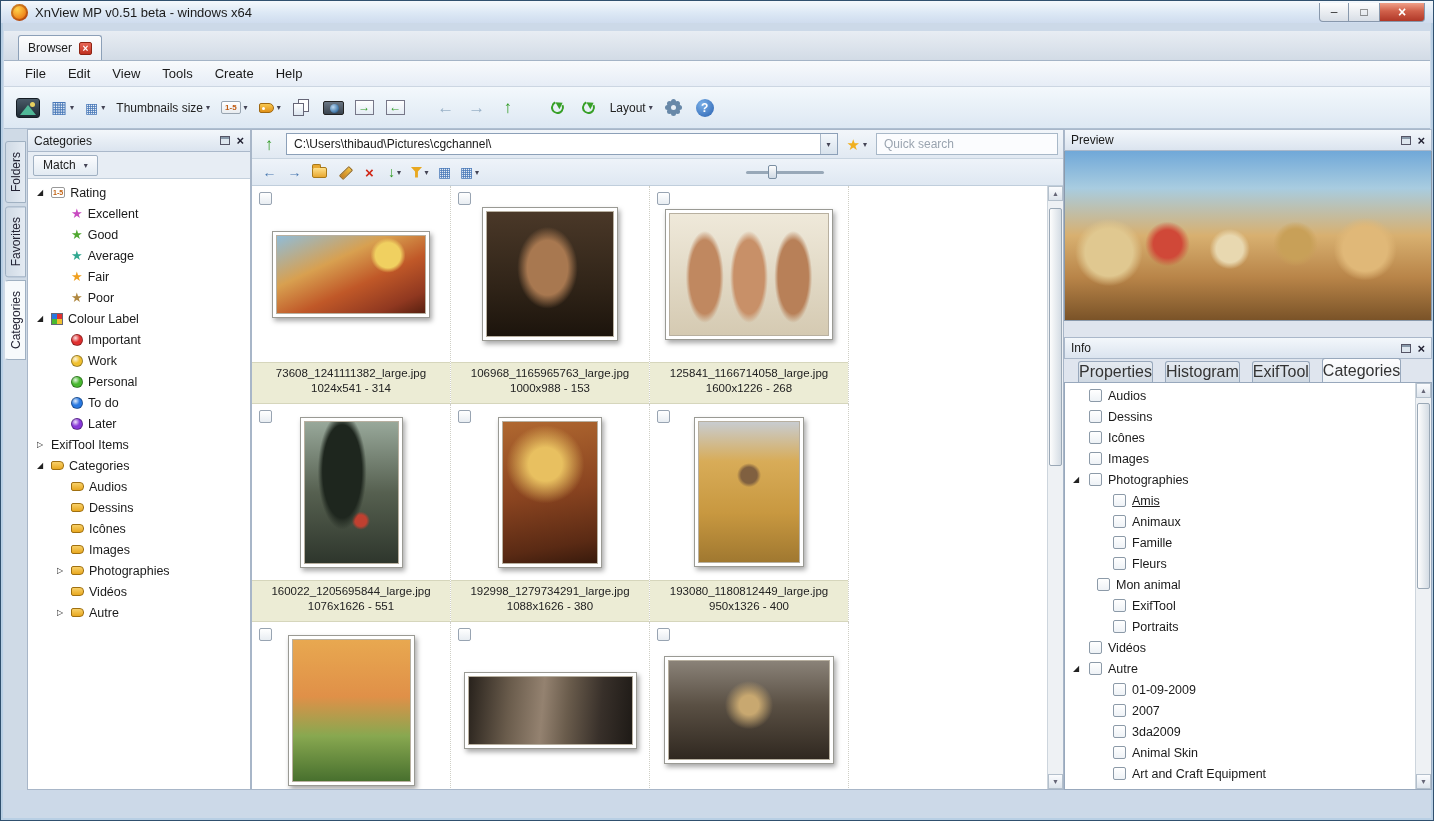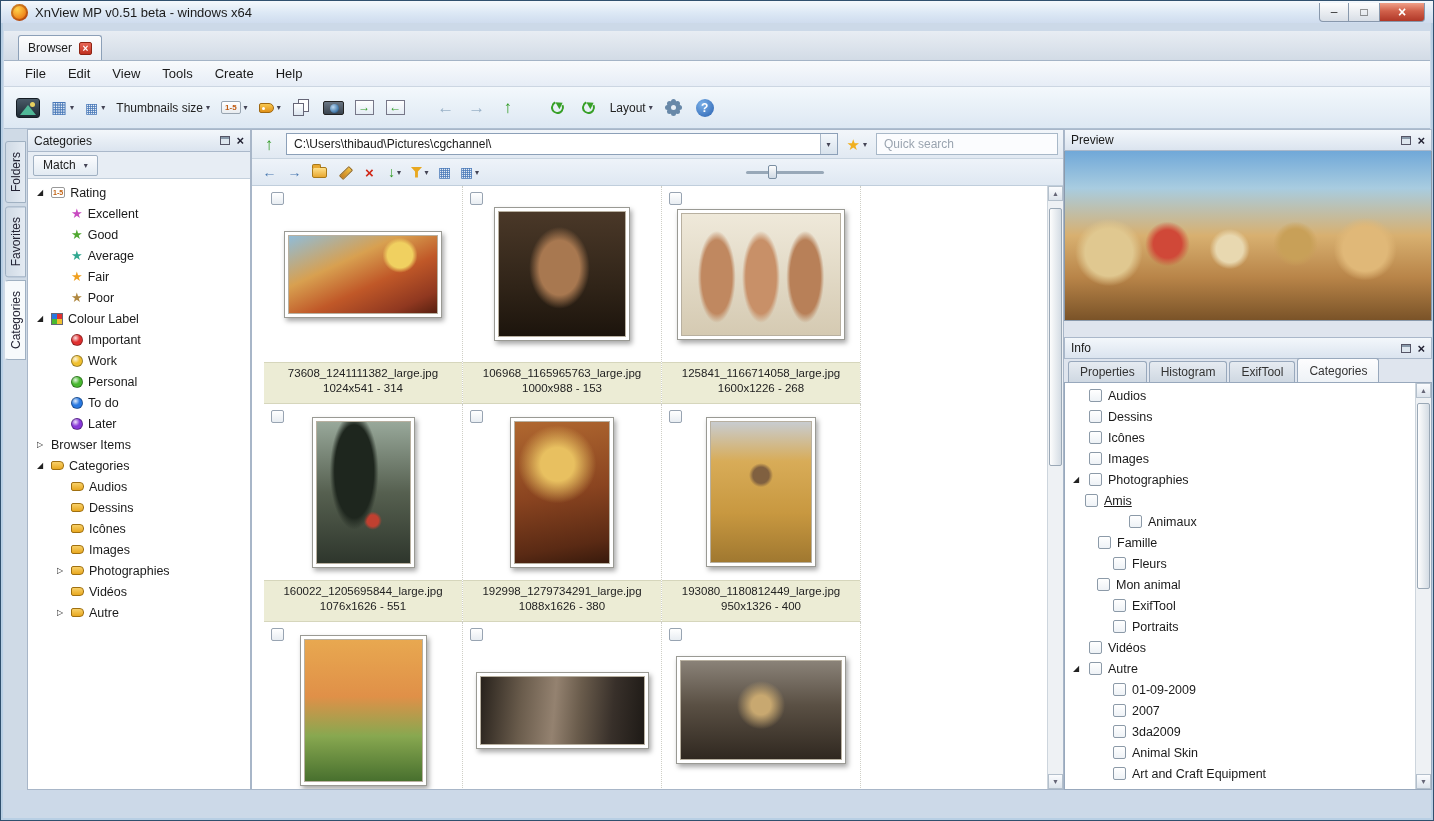--- a/index.html
+++ b/index.html
@@ -149,21 +149,21 @@
   .ic-pencil::before{content:"";position:absolute;left:5px;top:0;width:4px;height:12px;
     background:linear-gradient(#f0c040,#c88020);border:1px solid #906010;transform:rotate(45deg);border-radius:1px;}
   .ic-funnel{width:12px;height:11px;background:#e8a820;
     clip-path:polygon(0 0,100% 0,62% 45%,62% 100%,38% 100%,38% 45%);}
   .slider{position:relative;width:78px;height:16px;margin-left:262px;}
   .slider-track{position:absolute;left:0;right:0;top:7px;height:3px;background:#98a8b8;border-radius:2px;}
   .slider-thumb{position:absolute;left:22px;top:1px;width:9px;height:14px;border:1px solid #7a8ea2;
     border-radius:2px;background:linear-gradient(#fdfdfd,#cfd9e4);}
 
   .grid-area{flex:1;position:relative;overflow:hidden;background:#fff;}
-  .thumb-grid{position:absolute;left:0;top:0;right:16px;bottom:0;display:flex;flex-wrap:wrap;align-content:flex-start;margin-left:12px;}
+  .thumb-grid{position:absolute;left:0;top:0;right:16px;bottom:0;display:flex;flex-wrap:wrap;align-content:flex-start;}
   .thumb-cell{width:199px;height:218px;position:relative;display:flex;flex-direction:column;align-items:center;
     border-right:1px dotted #cfcfc6;}
   .thumb-check{position:absolute;left:7px;top:6px;width:13px;height:13px;border:1px solid #98a4b2;
     border-radius:2px;background:linear-gradient(#ffffff,#e8edf2);}
   .thumb-imgwrap{height:176px;width:100%;display:flex;align-items:center;justify-content:center;}
   .thumb-frame{background:#fff;padding:3px;border:1px solid #9a9a94;box-shadow:2px 3px 5px rgba(0,0,0,.35);}
   .thumb-img{border:1px solid #b8b0a0;}
   .thumb-label{height:42px;width:100%;background:#ececd5;border-top:1px solid #d6d6bc;border-bottom:1px solid #d6d6bc;
     text-align:center;font-size:11.5px;padding-top:4px;color:#222;}
   .thumb-dims{margin-top:3px;}
@@ -178,23 +178,23 @@
   .vscroll .scroll-thumb{top:22px;height:258px;}
 
   
   .right{position:absolute;left:1060px;top:0;bottom:0;width:368px;display:flex;flex-direction:column;
     background:#dfe5ee;}
   .right .panel-header{border:1px solid #aab8ca;}
   .preview-img{height:170px;flex:none;border:1px solid #8a9aac;border-top:none;}
   .right-gap{height:16px;flex:none;}
   .info-tabs{height:24px;flex:none;display:flex;align-items:flex-end;padding-left:4px;background:#dfe5ee;
     border-bottom:1px solid #98a8bc;}
-  .info-tab{height:21px;display:flex;align-items:center;padding:0 11px;margin-right:2px;font-size:12px;
+  .info-tab{height:21px;display:flex;align-items:center;padding:0 0;margin-right:2px;font-size:16px;
     border:1px solid #98a8bc;border-bottom:none;border-radius:3px 3px 0 0;color:#333;
-    background:linear-gradient(#e6ebf1,#cfd8e2);}
+    background:linear-gradient(#e6ebf1,#cfd8e2);margin-left:10px;}
   .info-tab.active{height:24px;background:linear-gradient(#fdfdfe,#eef2f6);}
   .info-tree{flex:1;position:relative;background:#fff;border:1px solid #98a8bc;border-top:none;overflow:hidden;}
   .info-list{position:absolute;left:0;top:2px;right:16px;bottom:0;overflow:hidden;}
   .irow{display:flex;align-items:center;height:21px;gap:6px;}
   .iexp{width:14px;text-align:center;font-size:8px;color:#222;flex:none;}
   .cb{width:13px;height:13px;flex:none;border:1px solid #8c9aa8;border-radius:2px;
     background:linear-gradient(#ffffff,#eef2f6);}
   .ilabel{font-size:12.5px;white-space:nowrap;}
   .iscroll{position:absolute;right:0;top:0;bottom:0;width:16px;background:#eef1f4;border-left:1px solid #cdd5dd;}
   .iscroll .scroll-thumb{top:20px;height:186px;}
@@ -392,21 +392,21 @@
 
   <div class="tree-row" style="padding-left: 26px;">
     <span class="expander"></span>
     <span class="tree-icon ic-dot" style="background: radial-gradient(circle at 35% 30%, rgba(255, 255, 255, 0.85), rgba(255, 255, 255, 0) 45%), rgb(136, 56, 216);"></span>
     <span class="tree-label">Later</span>
   </div>
 
   <div class="tree-row" style="padding-left: 6px;">
     <span class="expander">▷</span>
 
-    <span class="tree-label">Browser Items</span>
+    <span class="tree-label">ExifTool Items</span>
   </div>
 
   <div class="tree-row" style="padding-left: 6px;">
     <span class="expander">◢</span>
     <span class="tree-icon ic-tag" style="background: linear-gradient(rgb(248, 208, 104), rgb(232, 168, 32));"></span>
     <span class="tree-label">Categories</span>
   </div>
 
   <div class="tree-row" style="padding-left: 26px;">
     <span class="expander"></span>
@@ -668,33 +668,33 @@
     <span class="cb"></span>
     <span class="ilabel">Images</span>
   </div>
 
   <div class="irow" style="padding-left: 4px;">
     <span class="iexp">◢</span>
     <span class="cb"></span>
     <span class="ilabel">Photographies</span>
   </div>
 
-  <div class="irow" style=" text-decoration: underline;">
+  <div class="irow" style="padding-left: 28px; text-decoration: underline;">
     <span class="iexp"></span>
     <span class="cb"></span>
     <span class="ilabel">Amis</span>
   </div>
 
-  <div class="irow" style="padding-left: 44px;">
+  <div class="irow" style="padding-left: 28px;">
     <span class="iexp"></span>
     <span class="cb"></span>
     <span class="ilabel">Animaux</span>
   </div>
 
-  <div class="irow" style="padding-left: 13px;">
+  <div class="irow" style="padding-left: 28px;">
     <span class="iexp"></span>
     <span class="cb"></span>
     <span class="ilabel">Famille</span>
   </div>
 
   <div class="irow" style="padding-left: 28px;">
     <span class="iexp"></span>
     <span class="cb"></span>
     <span class="ilabel">Fleurs</span>
   </div>

